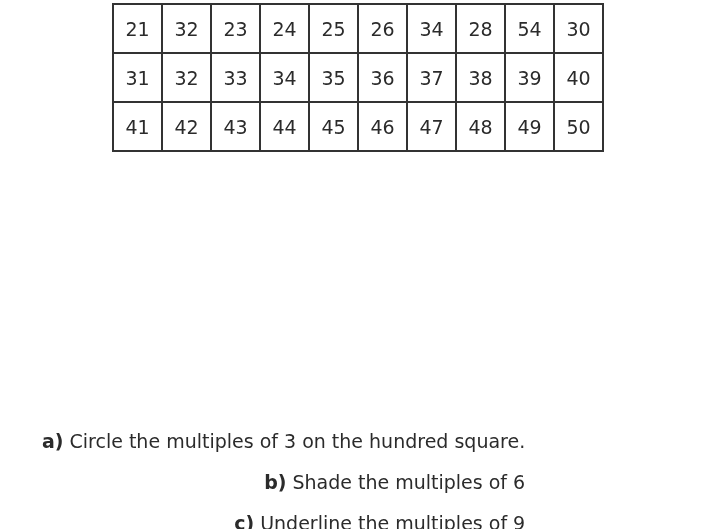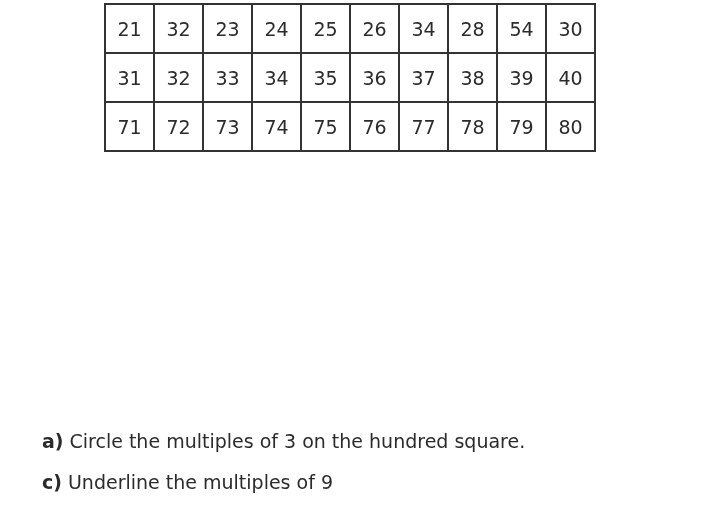--- a/index.html
+++ b/index.html
@@ -10,21 +10,21 @@
     body {
       width: 705px;
       height: 529px;
       position: relative;
       overflow: hidden;
       font-family: "DejaVu Sans", sans-serif;
       color: #2b2b2b;
     }
     .grid {
       position: absolute;
-      left: 104px;
+      left: 112px;
       top: 3px;
       border-collapse: collapse;
       padding-left: 24px;
     }
     .grid td {
       width: 47px;
       height: 47px;
       border: 2px solid #333333;
       text-align: center;
       vertical-align: middle;
@@ -35,20 +35,21 @@
     .questions {
       position: absolute;
       left: 42px;
       top: 421px;
       font-size: 19px;
       line-height: 41px;
       color: #2b2b2b;
     }
     .q {
       white-space: nowrap;
+      text-align: right;
     }
     .q .letter {
       font-weight: bold;
       margin-right: 6px;
     }
   </style>
 </head>
 <body>
 
 <table class="grid">
@@ -71,34 +72,37 @@
         <td>33</td>
         <td>34</td>
         <td>35</td>
         <td>36</td>
         <td>37</td>
         <td>38</td>
         <td>39</td>
         <td>40</td>
       </tr>
       <tr>
-        <td>71</td>
-        <td>72</td>
-        <td>73</td>
-        <td>74</td>
-        <td>75</td>
-        <td>76</td>
-        <td>77</td>
-        <td>78</td>
-        <td>79</td>
-        <td>80</td>
+        <td>41</td>
+        <td>42</td>
+        <td>43</td>
+        <td>44</td>
+        <td>45</td>
+        <td>46</td>
+        <td>47</td>
+        <td>48</td>
+        <td>49</td>
+        <td>50</td>
       </tr>
     </tbody>
 </table>
 
 <div class="questions">
   <div class="q">
     <span class="letter">a)</span><span>Circle the multiples of 3 on the hundred square.</span>
   </div>
   <div class="q">
+    <span class="letter">b)</span><span>Shade the multiples of 6</span>
+  </div>
+  <div class="q">
     <span class="letter">c)</span><span>Underline the multiples of 9</span>
   </div>
 </div>
 
 </body></html>

